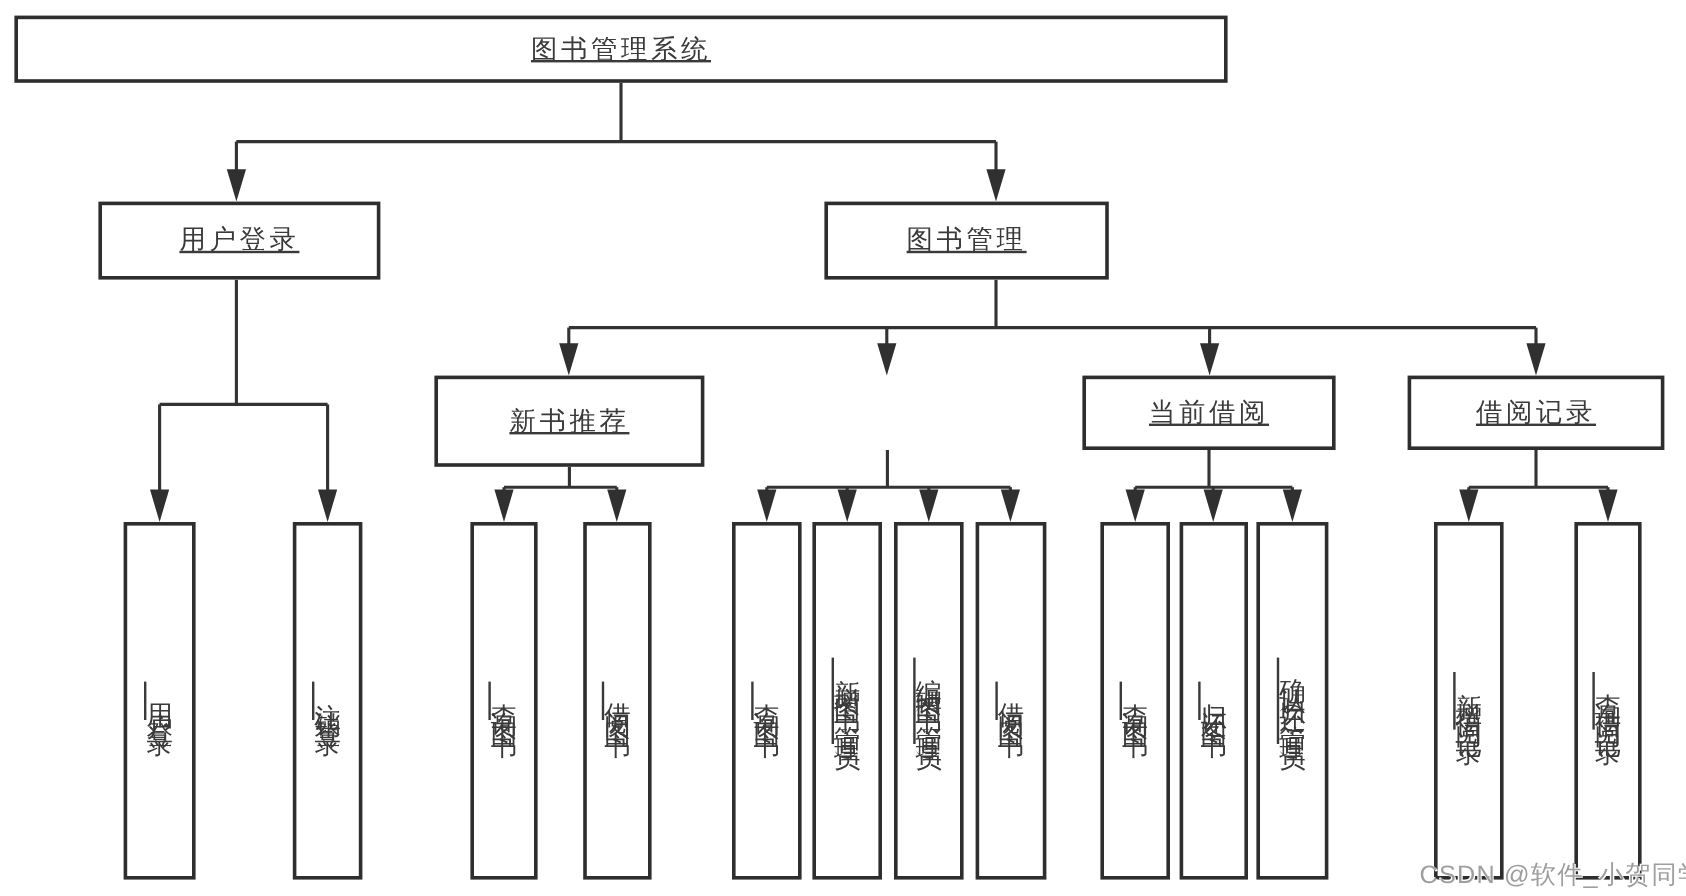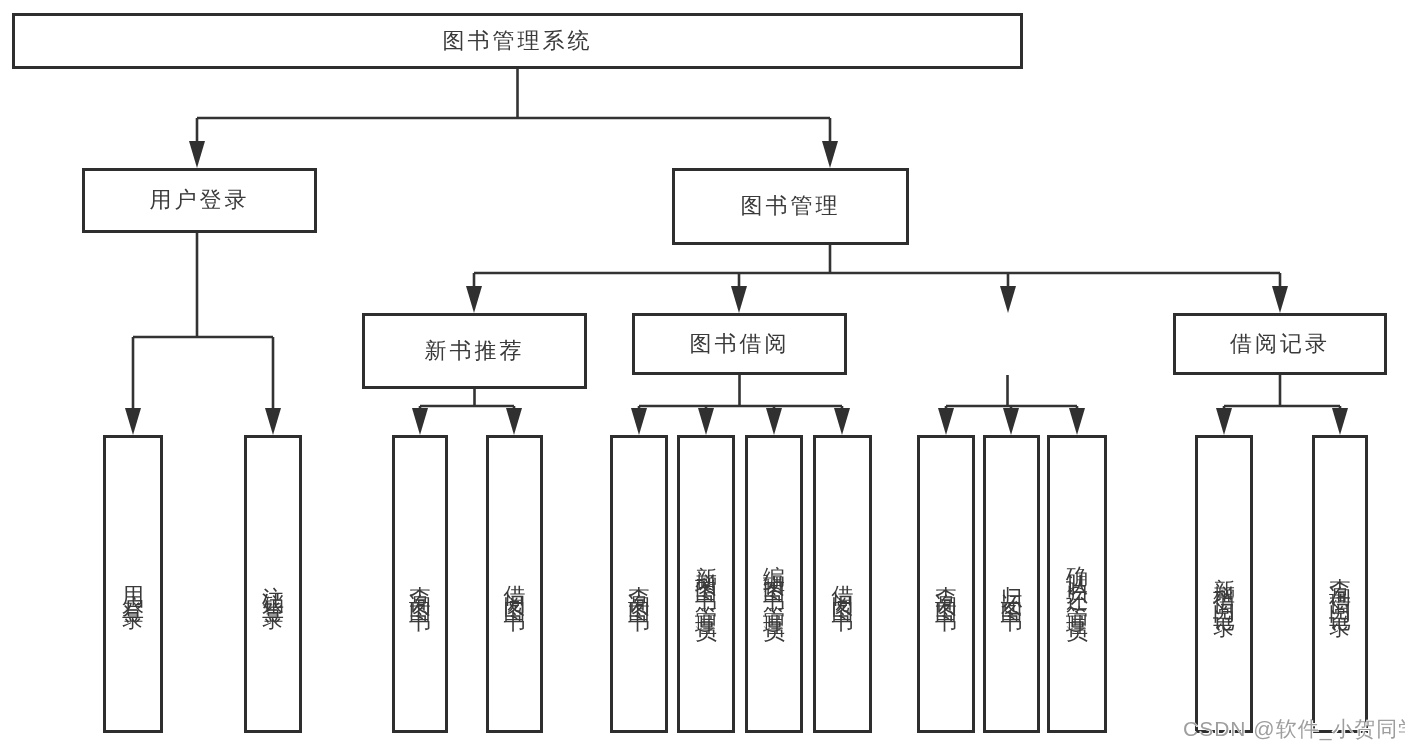--- a/index.html
+++ b/index.html
@@ -24,20 +24,21 @@
     background: #ffffff;
     display: flex;
     align-items: center;
     justify-content: center;
     color: #3a3a3a;
     font-size: 22px;
     letter-spacing: 3px;
     z-index: 2;
     text-align: center;
     line-height: 1.2;
+    text-decoration: underline;
   }
   .leaf {
     writing-mode: vertical-rl;
     text-orientation: mixed;
     letter-spacing: 8px;
     font-size: 22px;
     line-height: 1;
     padding: 6px 0;
   }
   .watermark {
@@ -122,24 +123,24 @@
       <polygon points="1003,408 1019,408 1011,435"></polygon>
       <polygon points="1069,408 1085,408 1077,435"></polygon>
       <polygon points="1216,408 1232,408 1224,435"></polygon>
       <polygon points="1332,408 1348,408 1340,435"></polygon>
     </g>
   </svg>
 
   <div class="node" style="left:12px; top:13px; width:1011px; height:56px;">图书管理系统</div>
 
   <div class="node" style="left:82px; top:168px; width:235px; height:65px;">用户登录</div>
-  <div class="node" style="left:672px; top:168px; width:237px; height:77px;">图书管理</div>
+  <div class="node" style="left:687px; top:168px; width:237px; height:65px;">图书管理</div>
 
   <div class="node" style="left:362px; top:313px; width:225px; height:76px;">新书推荐</div>
-  <div class="node" style="left:632px; top:313px; width:215px; height:62px;">图书借阅</div>
+  <div class="node" style="left:902px; top:313px; width:211px; height:62px;">当前借阅</div>
   <div class="node" style="left:1173px; top:313px; width:214px; height:62px;">借阅记录</div>
 
   <div class="node leaf" style="left:103px; top:435px; width:60px; height:298px;">用户登录</div>
   <div class="node leaf" style="left:244px; top:435px; width:58px; height:298px;">注销登录</div>
 
   <div class="node leaf" style="left:392px; top:435px; width:56px; height:298px;">查询图书</div>
   <div class="node leaf" style="left:486px; top:435px; width:57px; height:298px;">借阅图书</div>
 
   <div class="node leaf" style="left:610px; top:435px; width:58px; height:298px;">查询图书</div>
   <div class="node leaf" style="left:677px; top:435px; width:58px; height:298px;">新增图书（管理员）</div>

